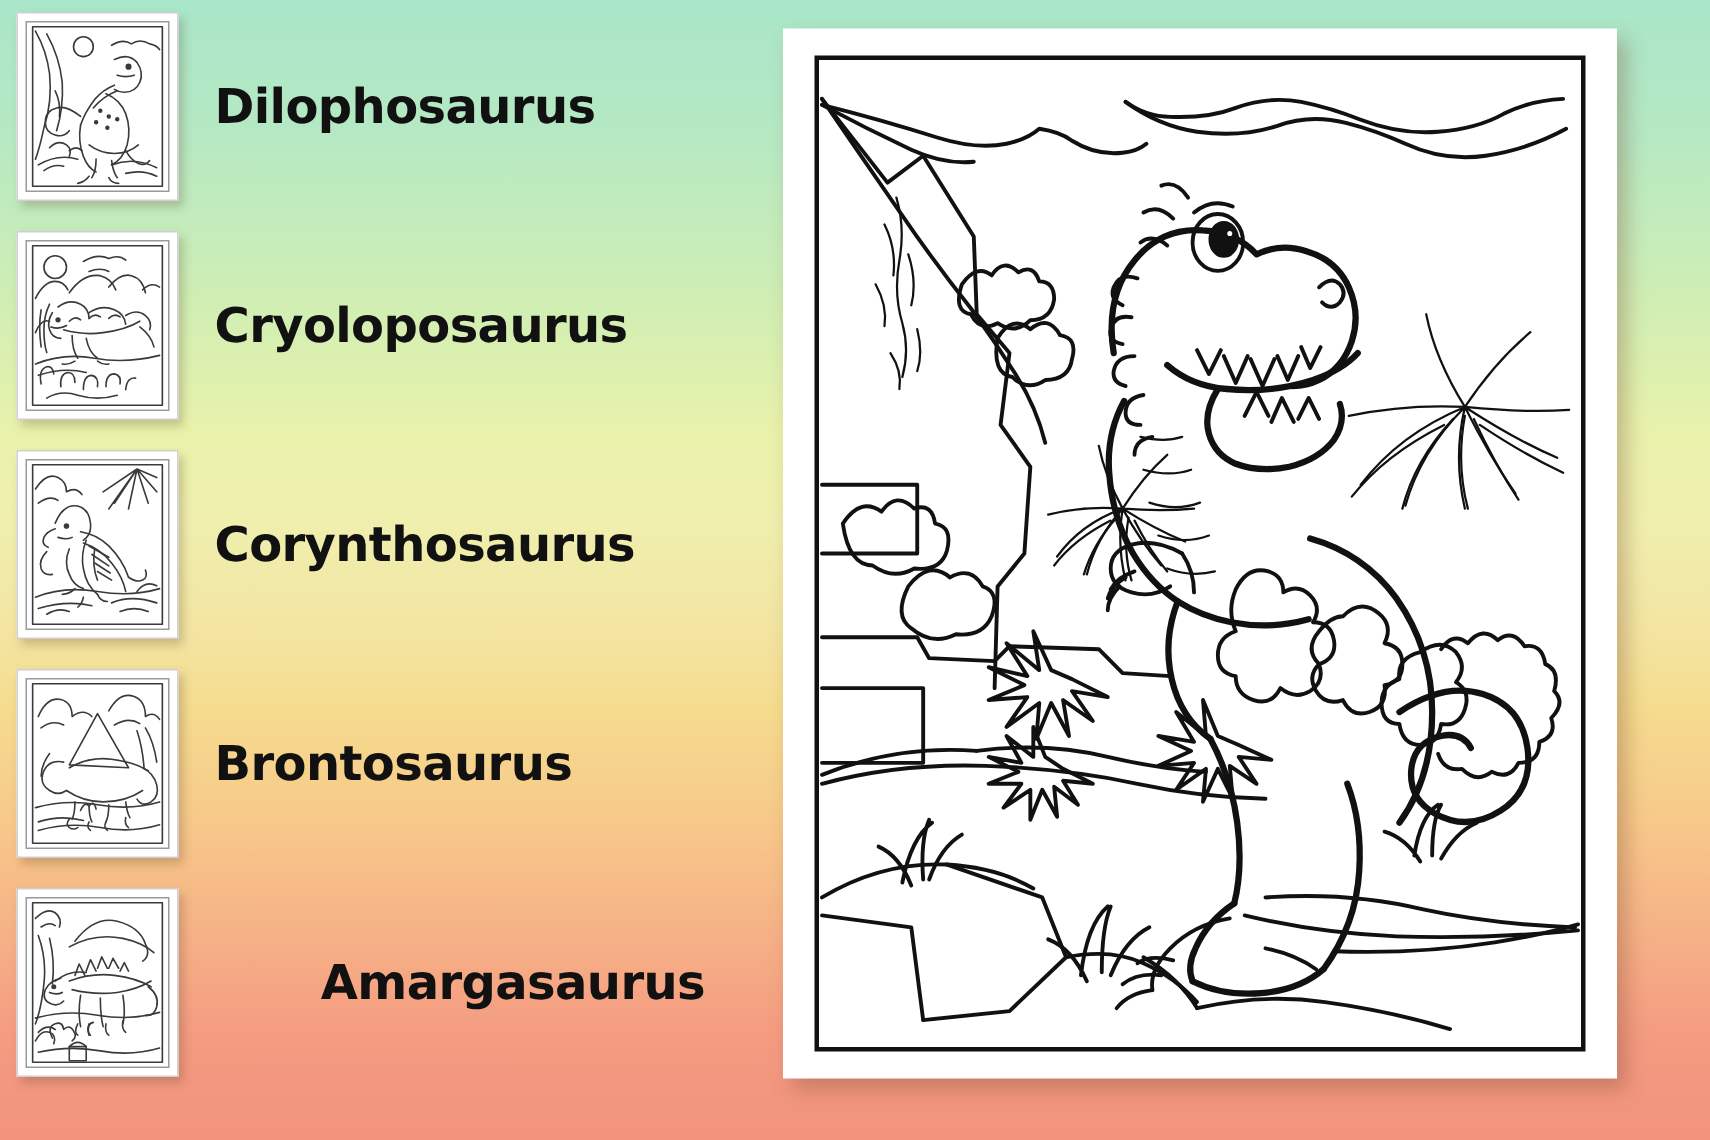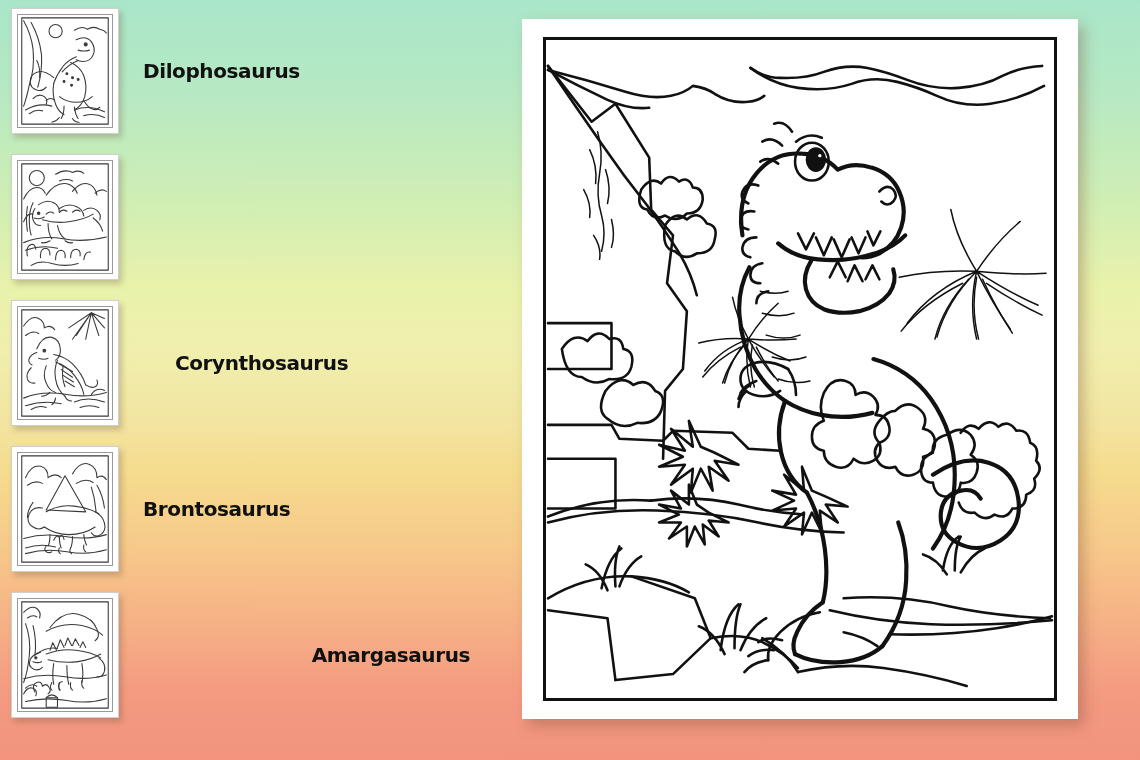--- a/index.html
+++ b/index.html
@@ -41,21 +41,21 @@
     border:1px solid #9a9a9a;
     background:#fff;
     overflow:hidden;
     position:relative;
   }
   .card svg { display:block; width:100%; height:100%; }
 
   .label {
     margin-left:24px;
     font-family:"DejaVu Sans", sans-serif;
-    font-size:20px;
+    font-size:32px;
     font-weight:700;
     letter-spacing:-0.4px;
     color:#111111;
     white-space:nowrap;
   }
 
   
   #feature-page {
     position:absolute;
     left:522px; top:19px;
@@ -161,23 +161,24 @@
             <path d="M24 102 q-1 -9 5 -10 q5 0 5 7"></path>
             <path d="M40 104 q0 -10 6 -10 q5 1 4 8"></path>
             <path d="M56 102 q0 -9 6 -9 q5 1 4 7"></path>
             <path d="M70 104 q1 -9 7 -8"></path>
             <path d="M14 110 q10 -6 22 -2 q14 4 28 0"></path>
             <path d="M6 64 q4 -10 10 -8"></path>
           </g>
         </svg>
       </div>
     </div>
-  </div>
-
-  <div class="row" style="top:300px;gap:32px;">
+    <span class="label">Cryoloposaurus</span>
+  </div>
+
+  <div class="row" style="top:300px;">
     <div class="card">
       <div class="inner">
         <svg viewBox="0 0 100 118" preserveAspectRatio="none">
           <g class="tn">
             <path d="M4 3 L96 3 L96 115 L4 115 Z"></path>
             <path d="M78 6 L62 30 M78 6 L54 22 M78 6 L58 34 M78 6 L72 34 M78 6 L86 30 M78 6 L92 22 M78 6 L92 12"></path>
             <path d="M6 20 q8 -12 16 -8 q6 3 6 10 q7 -4 11 2"></path>
             <path d="M8 30 q8 -6 14 -2"></path>
             <path d="M20 44 q6 -14 16 -12 q8 2 9 12 q1 8 -5 12"></path>
             <circle cx="28" cy="46" r="1.4" fill="#3a3a3a"></circle>

